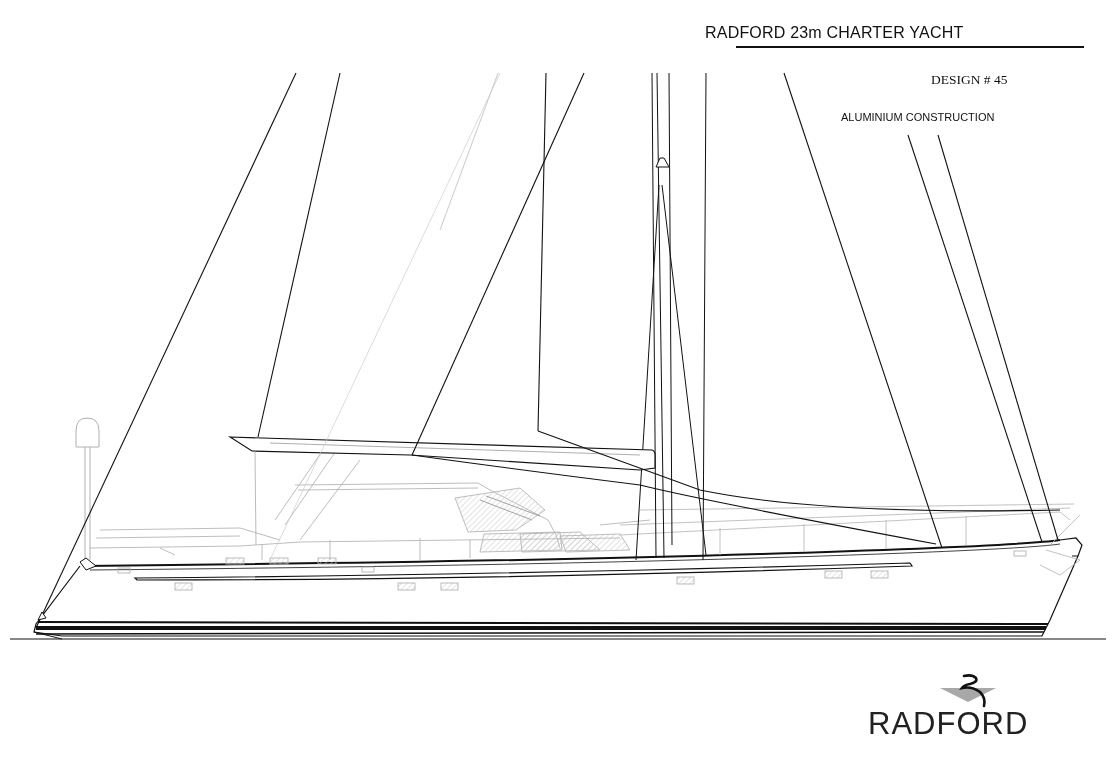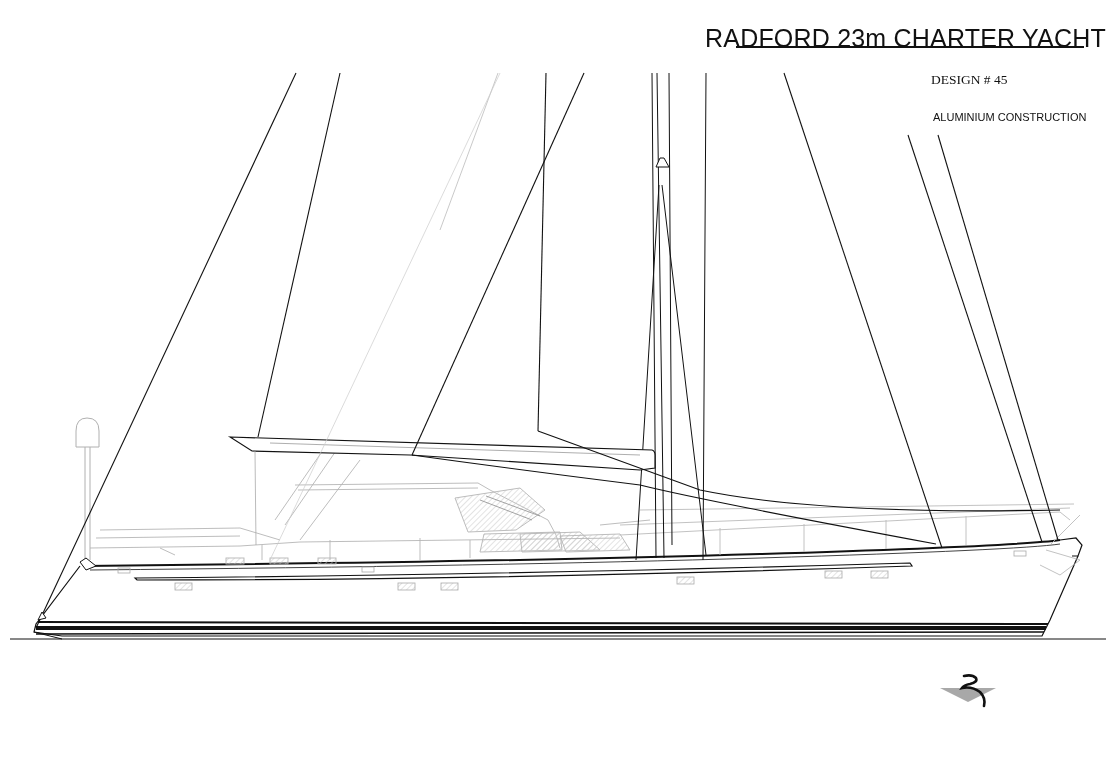--- a/index.html
+++ b/index.html
@@ -1,23 +1,23 @@
 <!DOCTYPE html>
 <html><head>
 <meta charset="utf-8">
 <style>
   html, body { margin: 0; padding: 0; background: #ffffff; }
   body { width: 1120px; height: 770px; position: relative; overflow: hidden;
          font-family: "Liberation Sans", "DejaVu Sans", sans-serif; color: #111; }
   #drawing { position: absolute; left: 0; top: 0; width: 1120px; height: 770px; }
-  .title { position: absolute; left: 705px; top: 24px; font-size: 25px; letter-spacing: 0.2px;
+  .title { position: absolute; left: 705px; top: 24px; font-size: 16px; letter-spacing: 0.2px;
            color: #111; white-space: nowrap; }
   .title-rule { position: absolute; left: 736px; top: 46px; width: 348px; height: 2px; background: #111; }
   .design { position: absolute; left: 931px; top: 72px; font-size: 13.5px; color: #111; white-space: nowrap; font-family: Liberation Serif, serif; }
-  .construction { position: absolute; left: 933px; top: 111px; font-size: 11px; color: #111; white-space: nowrap; }
+  .construction { position: absolute; left: 841px; top: 111px; font-size: 11px; color: #111; white-space: nowrap; }
   .logo { position: absolute; left: 868px; top: 672px; width: 210px; height: 70px; }
   .logo-mark { position: absolute; left: 70px; top: 0; width: 60px; height: 36px; }
   .logo-text { position: absolute; left: 0; top: 34px; font-size: 31px; letter-spacing: 1px;
                color: #222; font-weight: normal; white-space: nowrap; }
 </style>
 </head>
 <body>
 
 <svg id="drawing" viewBox="0 0 1120 770" xmlns="http://www.w3.org/2000/svg">
   <defs>
@@ -142,13 +142,14 @@
 <div class="title">RADFORD 23m CHARTER YACHT</div>
 <div class="title-rule"></div>
 <div class="design">DESIGN # 45</div>
 <div class="construction">ALUMINIUM CONSTRUCTION</div>
 
 <div class="logo">
   <svg class="logo-mark" viewBox="0 0 60 36" xmlns="http://www.w3.org/2000/svg">
     <path d="M 2 16 L 58 16 L 30 30 Z" fill="#a8a8a8"></path>
     <path d="M 26 4 Q 34 2 38 6 Q 40 10 32 12 Q 26 13 24 16 Q 34 14 42 20 Q 48 26 46 34" fill="none" stroke="#111" stroke-width="2.6" stroke-linecap="round"></path>
   </svg>
+  <div class="logo-text">RADFORD</div>
 </div>
 
 </body></html>

